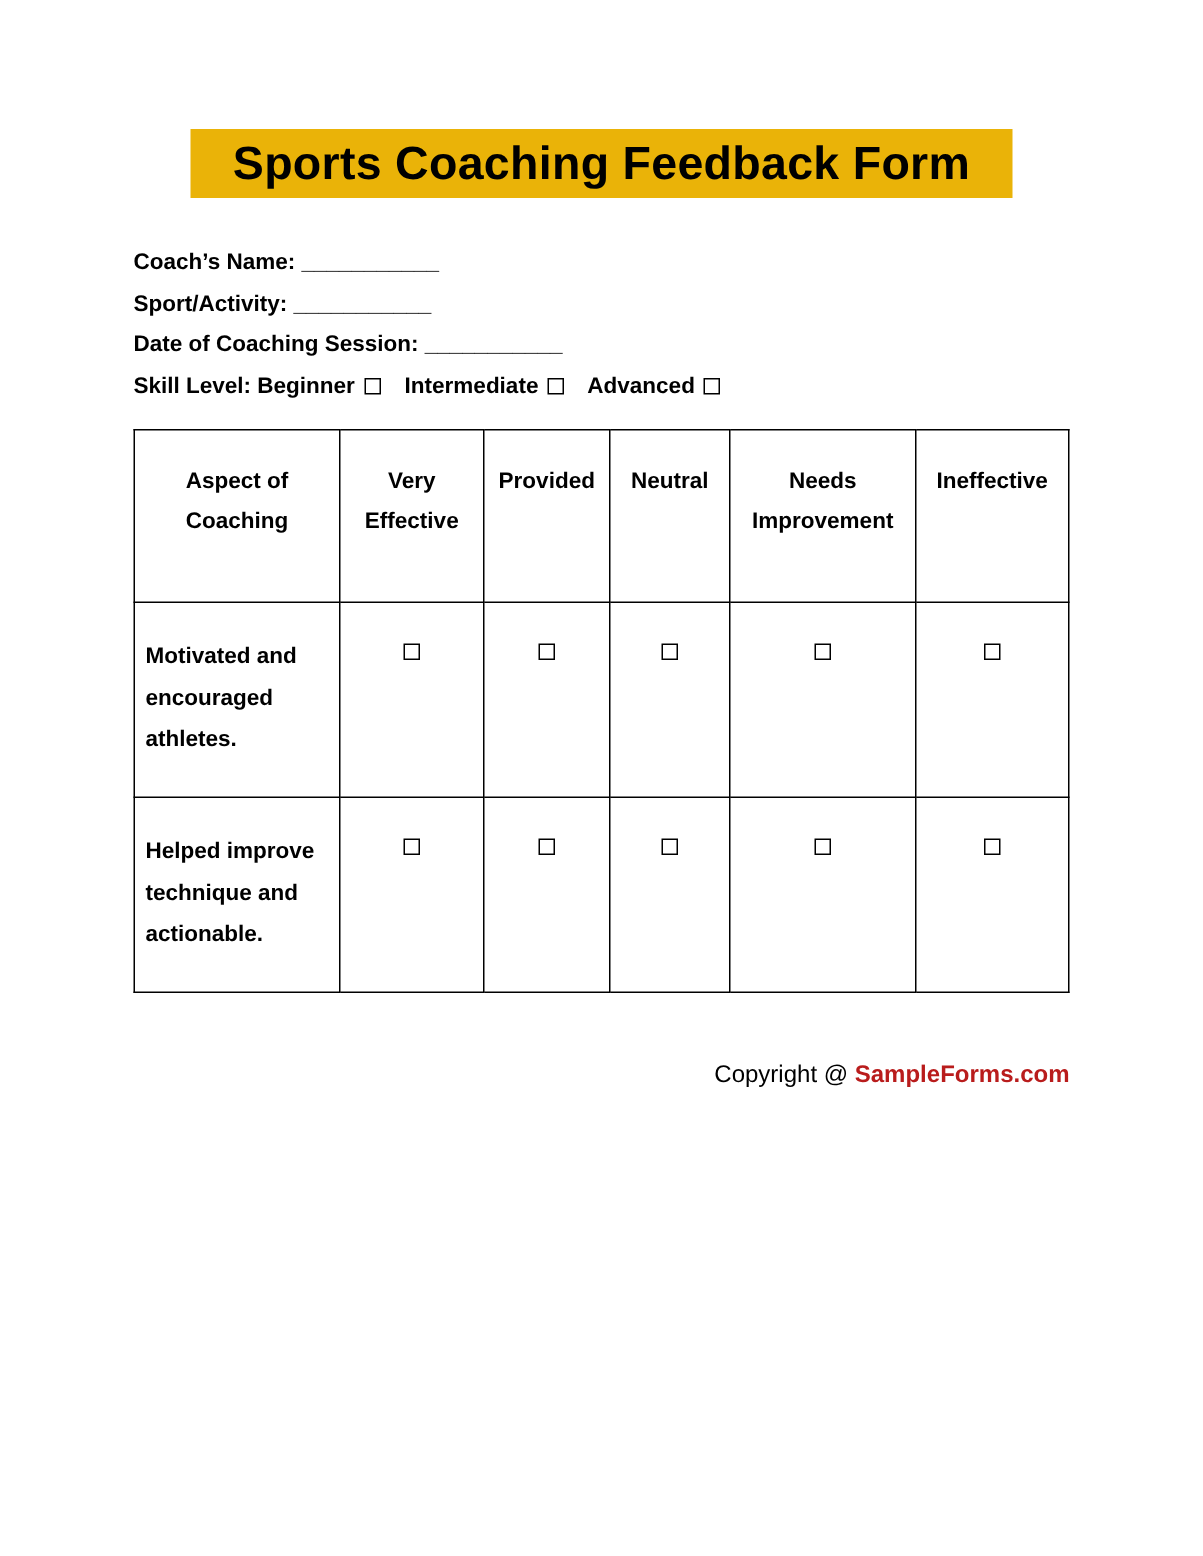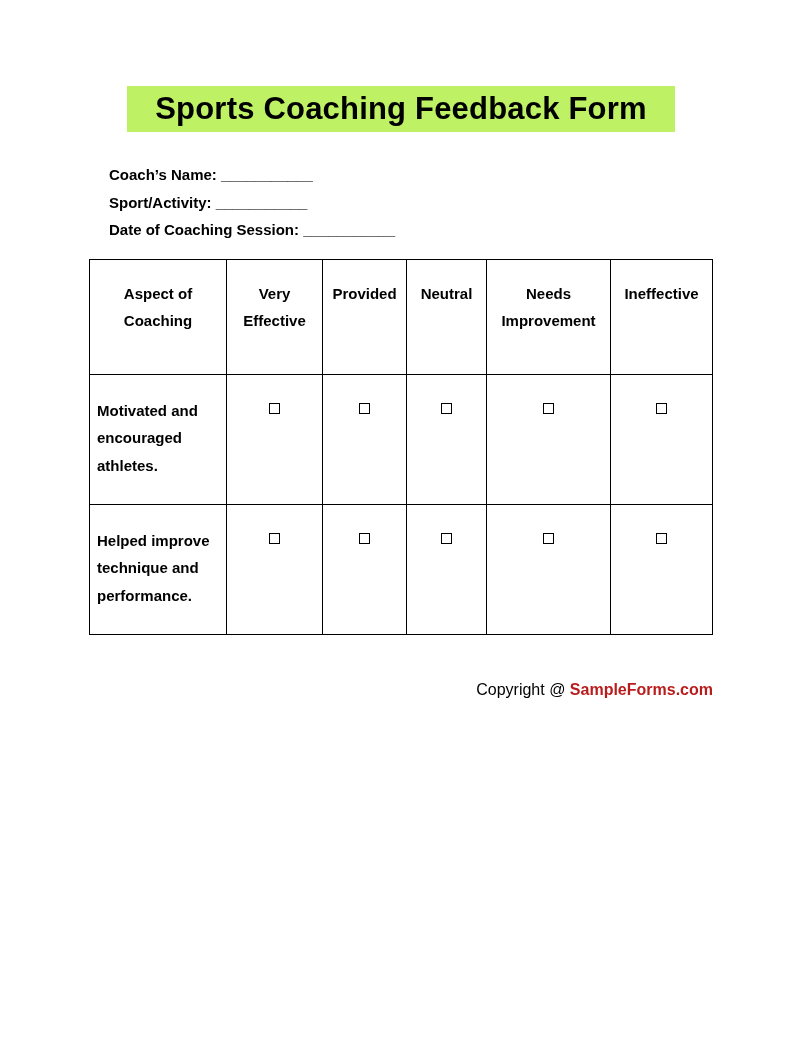--- a/index.html
+++ b/index.html
@@ -13,37 +13,37 @@
     color: #000000;
     overflow: hidden;
     position: relative;
   }
   .title-wrap {
     padding-top: 86px;
     text-align: center;
   }
   .doc-title {
     display: inline-block;
-    background: #bef264;
+    background: #eab308;
     font-size: 31px;
     font-weight: bold;
     padding: 5px 28px;
     letter-spacing: 0.2px;
     text-align: center;
   }
   .content {
     padding: 0 89px;
   }
   .section-heading {
     font-size: 15px;
     font-weight: bold;
     margin: 0;
   }
   .info-heading { margin-top: 46px; }
-  .fields { margin-top: 29px; margin-left: 20px; }
+  .fields { margin-top: 29px; }
   .field-line {
     font-size: 15px;
     font-weight: bold;
     line-height: 27.5px;
     white-space: nowrap;
   }
   .blank { font-weight: bold; }
   .checkbox {
     display: inline-block;
     width: 11px;
@@ -120,20 +120,26 @@
         <span class="blank">___________</span>
       </div>
       <div class="field-line">
         <span>Sport/Activity:</span>
         <span class="blank">___________</span>
       </div>
       <div class="field-line">
         <span>Date of Coaching Session:</span>
         <span class="blank">___________</span>
       </div>
+      <div class="field-line skill-line">
+        <span>Skill Level:</span>
+        <span>Beginner</span><span class="checkbox"></span>
+        <span>Intermediate</span><span class="checkbox"></span>
+        <span>Advanced</span><span class="checkbox"></span>
+      </div>
     </div>
 
 
     <table class="eval-table">
       <colgroup>
         <col style="width:137px">
         <col style="width:96px">
         <col style="width:84px">
         <col style="width:80px">
         <col style="width:124px">
@@ -152,21 +158,21 @@
       <tbody>
         <tr>
           <td class="aspect-cell">Motivated and encouraged athletes.</td>
           <td class="check-cell"><span class="checkbox"></span></td>
           <td class="check-cell"><span class="checkbox"></span></td>
           <td class="check-cell"><span class="checkbox"></span></td>
           <td class="check-cell"><span class="checkbox"></span></td>
           <td class="check-cell"><span class="checkbox"></span></td>
         </tr>
         <tr>
-          <td class="aspect-cell">Helped improve technique and performance.</td>
+          <td class="aspect-cell">Helped improve technique and actionable.</td>
           <td class="check-cell"><span class="checkbox"></span></td>
           <td class="check-cell"><span class="checkbox"></span></td>
           <td class="check-cell"><span class="checkbox"></span></td>
           <td class="check-cell"><span class="checkbox"></span></td>
           <td class="check-cell"><span class="checkbox"></span></td>
         </tr>
       </tbody>
     </table>
 
   </div>

